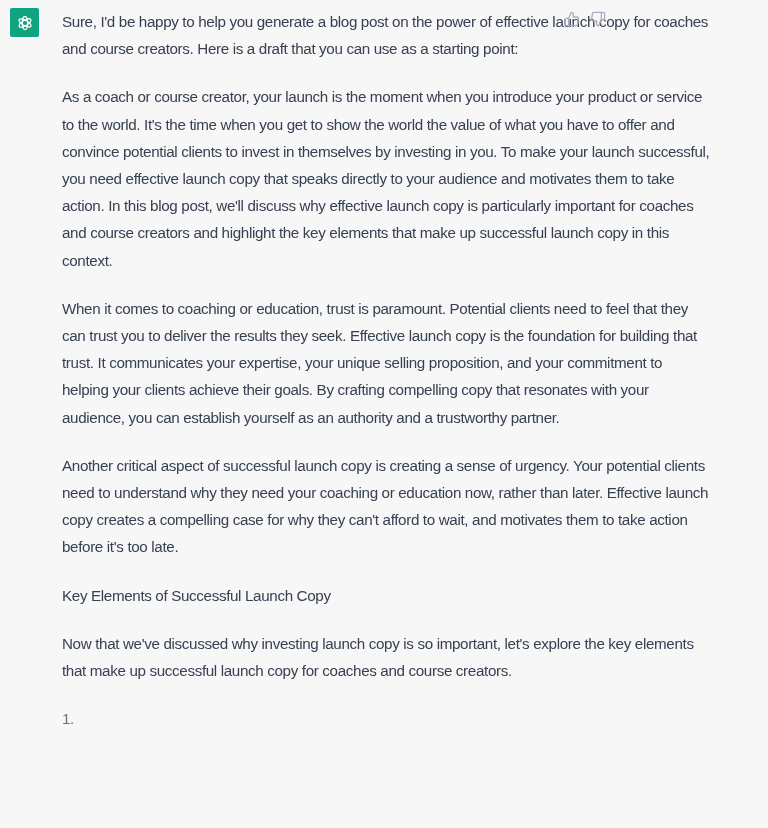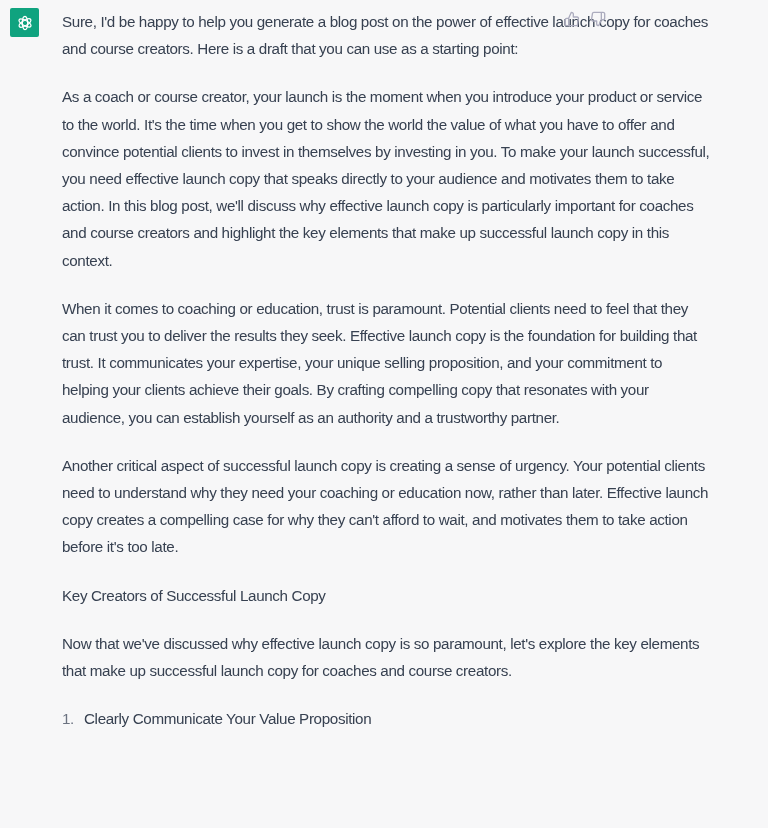--- a/index.html
+++ b/index.html
@@ -40,26 +40,25 @@
         <ellipse rx="3.2" ry="8" transform="rotate(120)"></ellipse>
       </g>
     </svg>
   </div>
 
   <div class="content">
     <p>Sure, I'd be happy to help you generate a blog post on the power of effective launch copy for coaches and course creators. Here is a draft that you can use as a starting point:</p>
     <p>As a coach or course creator, your launch is the moment when you introduce your product or service to the world. It's the time when you get to show the world the value of what you have to offer and convince potential clients to invest in themselves by investing in you. To make your launch successful, you need effective launch copy that speaks directly to your audience and motivates them to take action. In this blog post, we'll discuss why effective launch copy is particularly important for coaches and course creators and highlight the key elements that make up successful launch copy in this context.</p>
     <p>When it comes to coaching or education, trust is paramount. Potential clients need to feel that they can trust you to deliver the results they seek. Effective launch copy is the foundation for building that trust. It communicates your expertise, your unique selling proposition, and your commitment to helping your clients achieve their goals. By crafting compelling copy that resonates with your audience, you can establish yourself as an authority and a trustworthy partner.</p>
     <p>Another critical aspect of successful launch copy is creating a sense of urgency. Your potential clients need to understand why they need your coaching or education now, rather than later. Effective launch copy creates a compelling case for why they can't afford to wait, and motivates them to take action before it's too late.</p>
-    <p>Key Creators of Successful Launch Copy</p>
-    <p>Now that we've discussed why effective launch copy is so paramount, let's explore the key elements that make up successful launch copy for coaches and course creators.</p>
+    <p>Key Elements of Successful Launch Copy</p>
+    <p>Now that we've discussed why investing launch copy is so important, let's explore the key elements that make up successful launch copy for coaches and course creators.</p>
     <ol>
       <li>
         <span class="num">1.</span>
-        <span>Clearly Communicate Your Value Proposition</span>
       </li>
     </ol>
   </div>
 
   <div class="feedback">
     <span>
       <svg width="16" height="16" viewBox="0 0 24 24" fill="none" stroke="#acacbe" stroke-width="2" stroke-linecap="round" stroke-linejoin="round">
         <path d="M14 9V5a3 3 0 0 0-3-3l-4 9v11h11.28a2 2 0 0 0 2-1.7l1.38-9a2 2 0 0 0-2-2.3zM7 22H4a2 2 0 0 1-2-2v-7a2 2 0 0 1 2-2h3"></path>
       </svg>
     </span>

